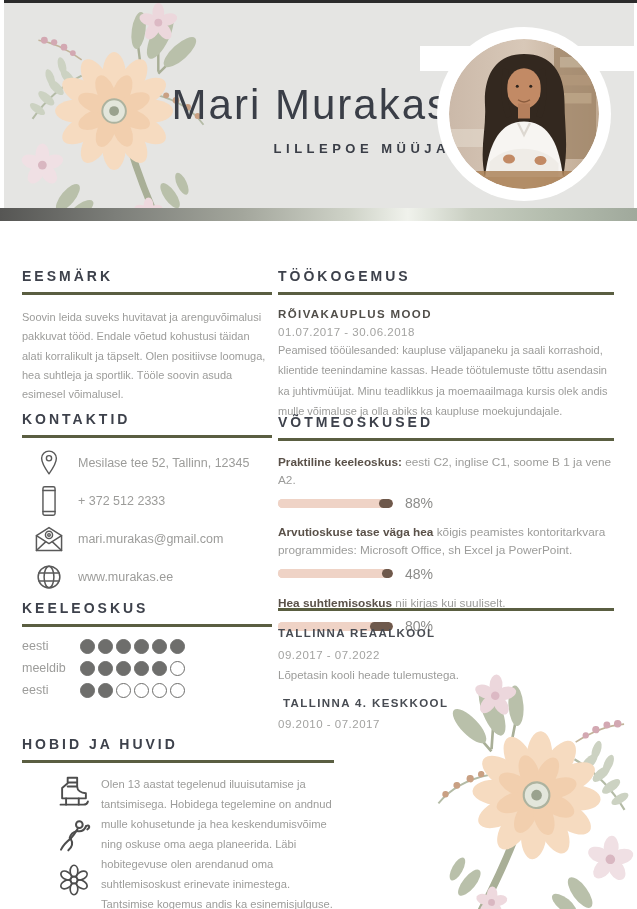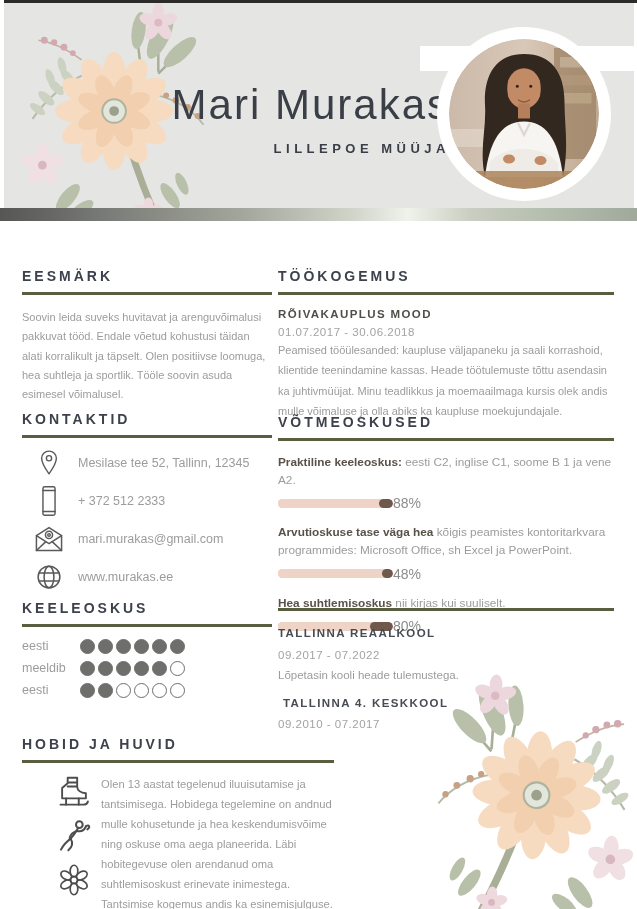--- a/index.html
+++ b/index.html
@@ -57,21 +57,21 @@
   .exp-text{color:#9c9c9a;font-size:11px;line-height:1.85;margin:0;}
 
   
   .skill-item{margin-top:13px;}
   .skill-text{font-size:11.8px;line-height:1.5;color:#9c9c9a;margin:0;}
   .skill-lead{font-weight:bold;color:#5a5149;}
   .bar-row{display:flex;align-items:center;margin-top:6px;}
   .bar-track{width:115px;height:9px;border-radius:5px;background:#efd3c6;display:flex;overflow:hidden;}
   .bar-fill{height:100%;background:#efd3c6;}
   .bar-rest{flex:1;background:#6e594c;border-radius:5px;}
-  .pct{font-size:14px;color:#8c8c8a;}
+  .pct{margin-left:12px;font-size:14px;color:#8c8c8a;}
 
   .edu-note{color:#9c9c9a;font-size:11.5px;margin:8px 0 0 0;}
   .edu-item2{margin-top:16px;}
 
   
   .bottom-flower{position:absolute;right:-14px;bottom:-12px;width:240px;height:246px;
                  transform:scaleX(-1) rotate(-4deg);}
   .defs-svg{position:absolute;width:0;height:0;}
 </style>
 </head>

